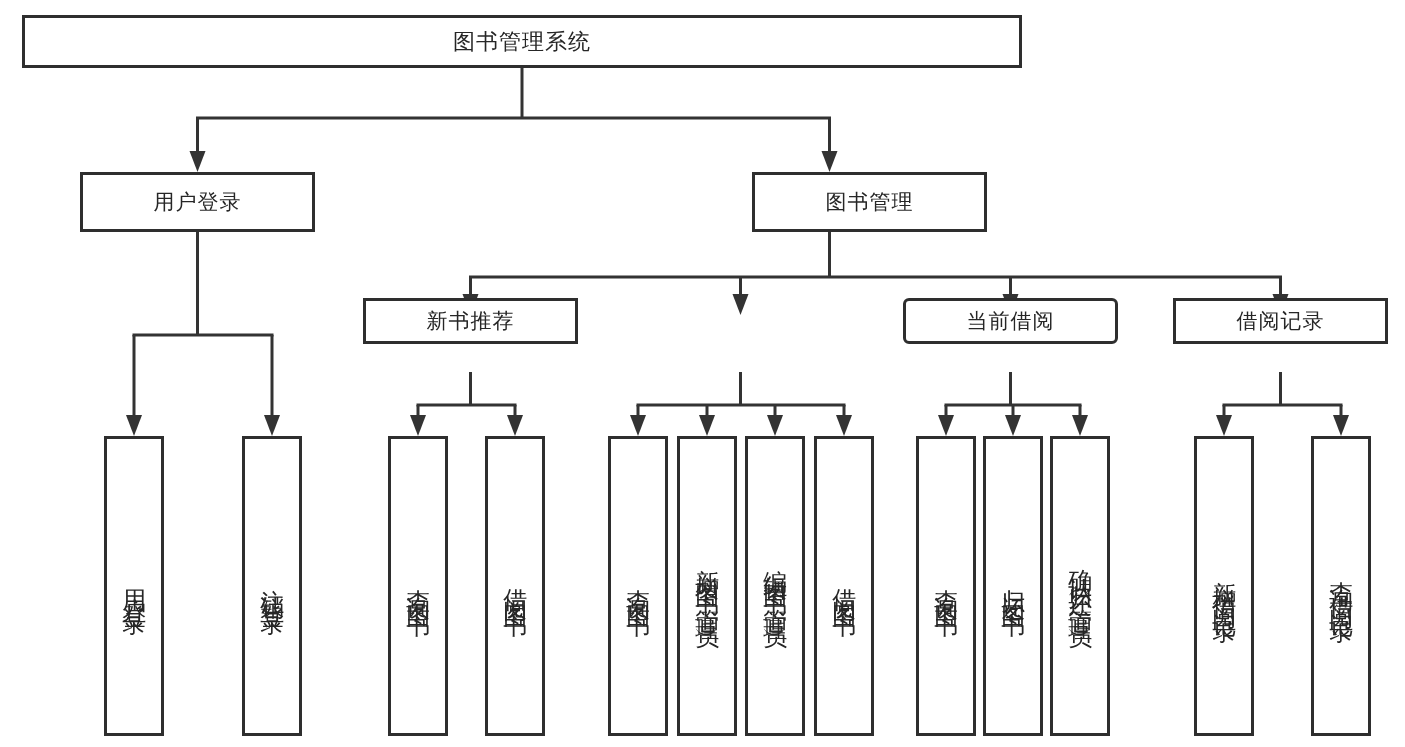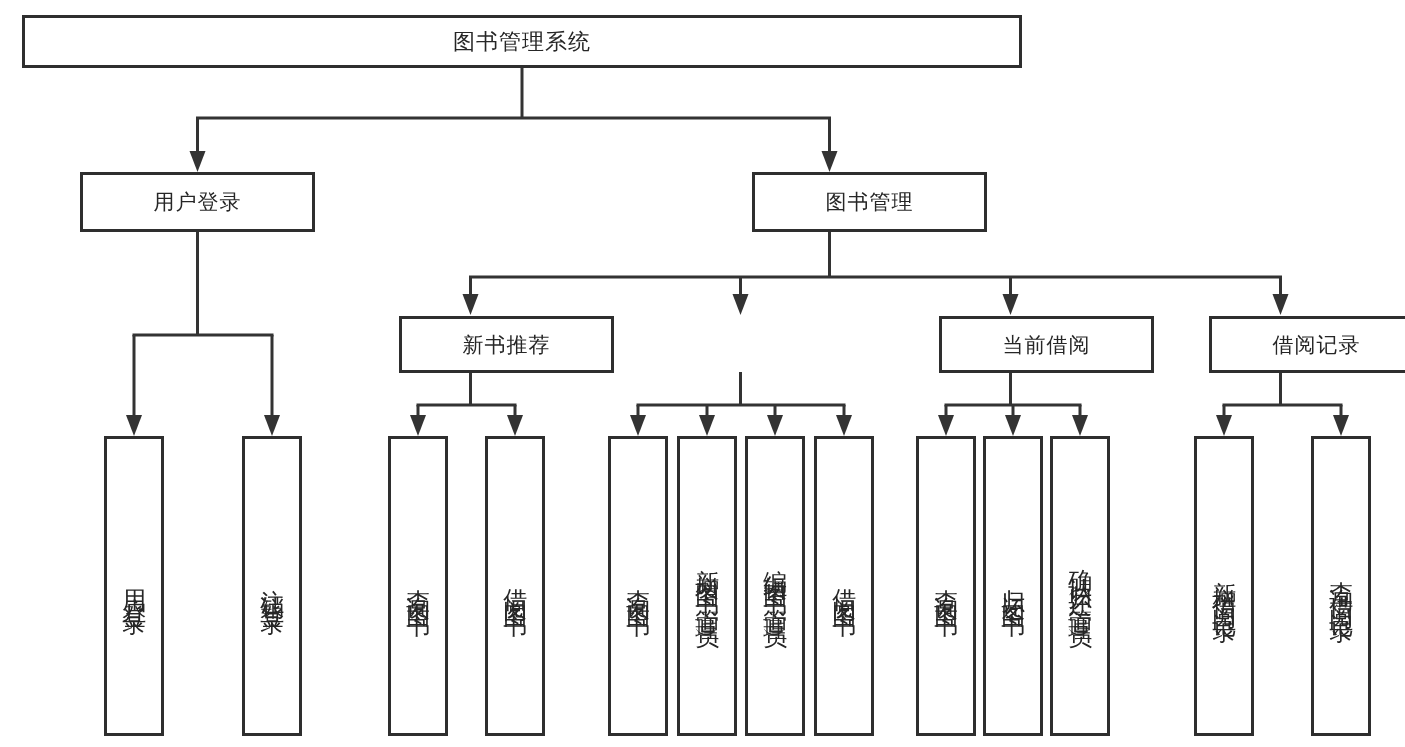--- a/index.html
+++ b/index.html
@@ -34,21 +34,21 @@
     z-index: 2;
   }
   .node .lbl {
     font-size: 21px;
     letter-spacing: 1px;
     white-space: nowrap;
   }
   .root-node { left: 22px; top: 15px; width: 1000px; height: 53px; }
   .root-node .lbl { font-size: 22px; }
   .lvl2 { top: 172px; width: 235px; height: 60px; }
-  .lvl3 { top: 316px; width: 215px; height: 57px; margin-left: 36px; }
+  .lvl3 { top: 298px; width: 215px; height: 46px; }
   .leaf { top: 436px; width: 60px; height: 300px; }
   .leaf .vlbl {
     writing-mode: vertical-rl;
     text-orientation: mixed;
     font-size: 24px;
     letter-spacing: 8px;
     line-height: 1.1;
     color: #262626;
   }
   .watermark {
@@ -157,21 +157,21 @@
   <div class="node lvl2" style="left:80px;">
     <span class="lbl">用户登录</span>
   </div>
   <div class="node lvl2" style="left:752px;">
     <span class="lbl">图书管理</span>
   </div>
 
   <div class="node lvl3" style="left:363px;">
     <span class="lbl">新书推荐</span>
   </div>
-  <div class="node lvl3" style="left:903px;">
+  <div class="node lvl3" style="left:903px;border-radius:6px;">
     <span class="lbl">当前借阅</span>
   </div>
   <div class="node lvl3" style="left:1173px;">
     <span class="lbl">借阅记录</span>
   </div>
 
   <div class="node leaf" style="left:104px;">
     <span class="vlbl">用户登录</span>
   </div>
   <div class="node leaf" style="left:242px;">

